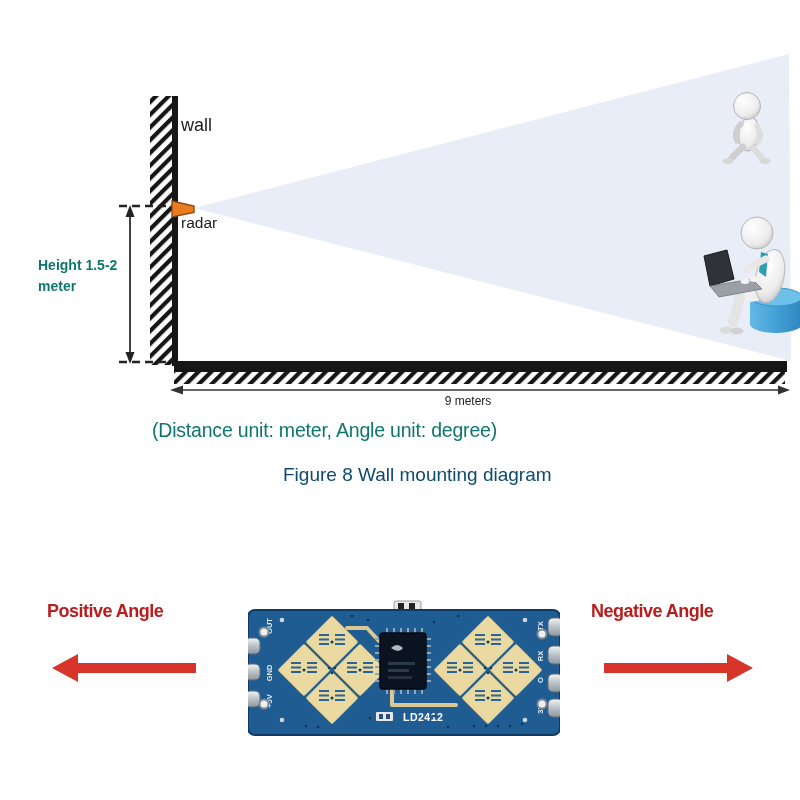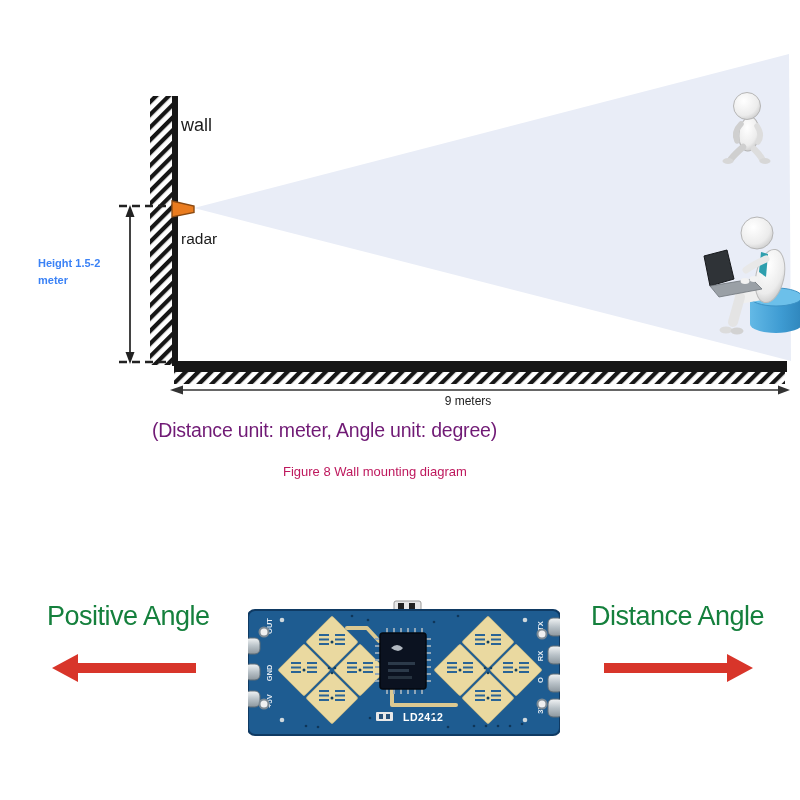--- a/index.html
+++ b/index.html
@@ -1,27 +1,27 @@
 <!DOCTYPE html>
 <html><head>
 <meta charset="utf-8">
 <style>
   html,body{margin:0;padding:0;}
   body{width:800px;height:800px;background:#ffffff;font-family:"Liberation Sans",sans-serif;position:relative;overflow:hidden;}
   #stage{position:absolute;inset:0;width:800px;height:800px;background:#ffffff;margin-left:20px;}
   .abs{position:absolute;}
   .lbl{color:#1c1c1c;}
   #wall-label{left:161px;top:115px;font-size:18px;}
-  #radar-label{left:161px;top:230px;font-size:15.5px;}
-  #height-label{left:18px;top:255px;width:112px;font-size:11px;font-weight:bold;color:#3b82f6;line-height:1.5;}
+  #radar-label{left:161px;top:214px;font-size:15.5px;}
+  #height-label{left:18px;top:255px;width:112px;font-size:14px;font-weight:bold;color:#0f766e;line-height:1.5;}
   #height-label span{display:block;}
   #nine-meters{left:398px;top:394px;width:100px;text-align:center;font-size:12px;color:#222;}
-  #units-note{left:132px;top:419px;font-size:19.5px;letter-spacing:-0.2px;color:#701a75;}
-  #figure-caption{left:263px;top:464px;font-size:13px;color:#be185d;}
-  .angle-label{font-size:27px;font-weight:normal;letter-spacing:-0.5px;color:#15803d;}
+  #units-note{left:132px;top:419px;font-size:19.5px;letter-spacing:-0.2px;color:#0f766e;}
+  #figure-caption{left:263px;top:464px;font-size:19px;color:#0c4a6e;}
+  .angle-label{font-size:18px;font-weight:bold;letter-spacing:-0.5px;color:#b91c1c;}
   #positive-angle{left:27px;top:601px;}
   #negative-angle{left:571px;top:601px;}
   svg{display:block;}
   .pinlabel{fill:#e3ebf2;font-size:7.5px;font-weight:bold;font-family:"Liberation Sans",sans-serif;}
   #pcb-model-label{fill:#ffffff;font-size:10.5px;font-weight:bold;letter-spacing:0.5px;font-family:"Liberation Sans",sans-serif;}
 </style>
 </head>
 <body>
 
 <div id="stage">
@@ -108,21 +108,21 @@
   <div class="abs lbl" id="radar-label">radar</div>
   <div class="abs" id="height-label">
     <span>Height 1.5-2</span>
     <span>meter</span>
   </div>
   <div class="abs" id="nine-meters">9 meters</div>
   <div class="abs" id="units-note">(Distance unit: meter, Angle unit: degree)</div>
   <div class="abs" id="figure-caption">Figure 8 Wall mounting diagram</div>
 
   <div class="abs angle-label" id="positive-angle">Positive Angle</div>
-  <div class="abs angle-label" id="negative-angle">Distance Angle</div>
+  <div class="abs angle-label" id="negative-angle">Negative Angle</div>
 
   <svg class="abs" style="left:28px;top:650px" width="150" height="36" viewBox="0 0 150 36">
     <polygon points="4,18 30,4 30,13 148,13 148,23 30,23 30,32" fill="#d8352a"></polygon>
   </svg>
 
   <svg class="abs" style="left:582px;top:650px" width="155" height="36" viewBox="0 0 155 36">
     <polygon points="151,18 125,4 125,13 2,13 2,23 125,23 125,32" fill="#d8352a"></polygon>
   </svg>
 
   <svg class="abs" style="left:228px;top:598px" width="312" height="144" viewBox="0 0 312 144">

